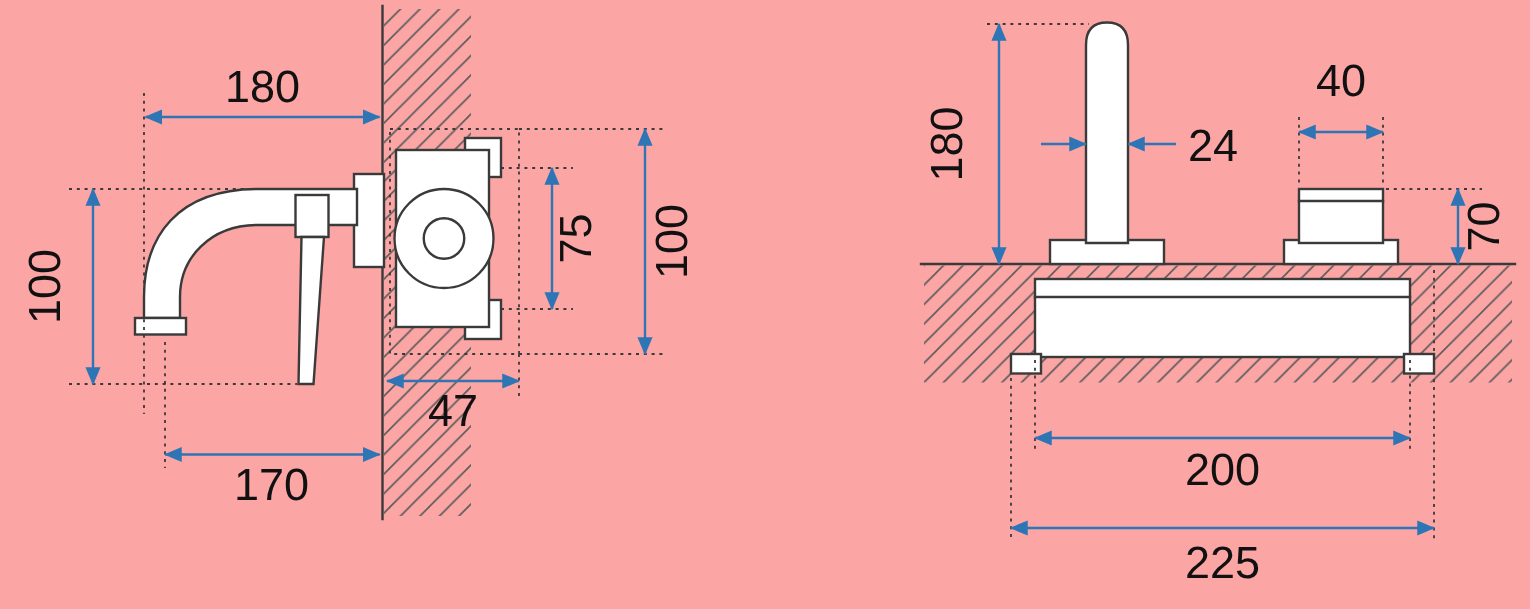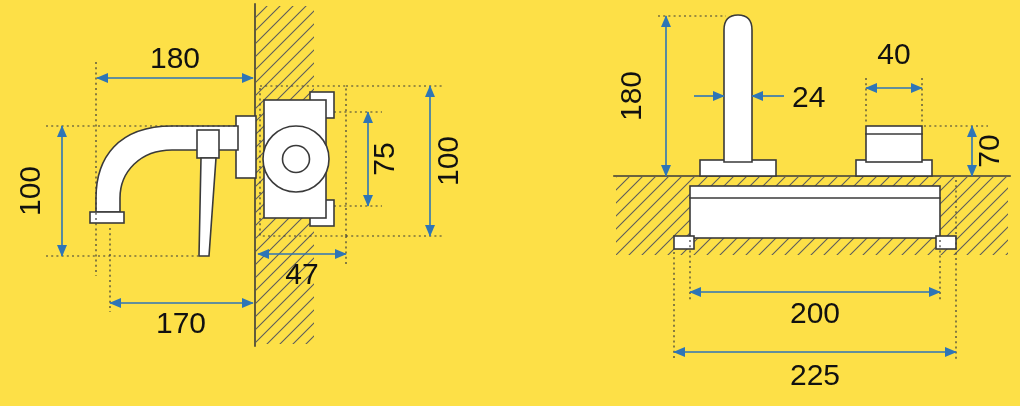--- a/index.html
+++ b/index.html
@@ -1,16 +1,16 @@
 <!DOCTYPE html>
 <html style="--dim: #2e75b6; --line: #3a3a3a; --text: #111111;"><head>
 <meta charset="utf-8">
 <style>
   html,body{margin:0;padding:0;background:#fff;}
-  .stage{width:1020px;height:406px;background:#fde047;overflow:hidden;}
+  .stage{width:1020px;height:406px;background:#fca5a5;overflow:hidden;}
   svg{display:block;}
   .draw{stroke:var(--line,#3a3a3a);stroke-width:1.6;fill:none;stroke-linecap:square;}
   .fillw{fill:#ffffff;stroke:var(--line,#3a3a3a);stroke-width:1.6;}
   .dot{stroke:var(--line,#4a4a4a);stroke-width:1.2;stroke-dasharray:2 3.2;fill:none;}
   .dim{stroke:var(--dim,#2e75b6);stroke-width:1.6;fill:none;}
   .dimtext{font-family:"Liberation Sans",sans-serif;font-size:30px;fill:var(--text,#111111);}
   .mid{text-anchor:middle;}
 </style>
 </head>
 <body style="background: rgb(255, 255, 255);">

